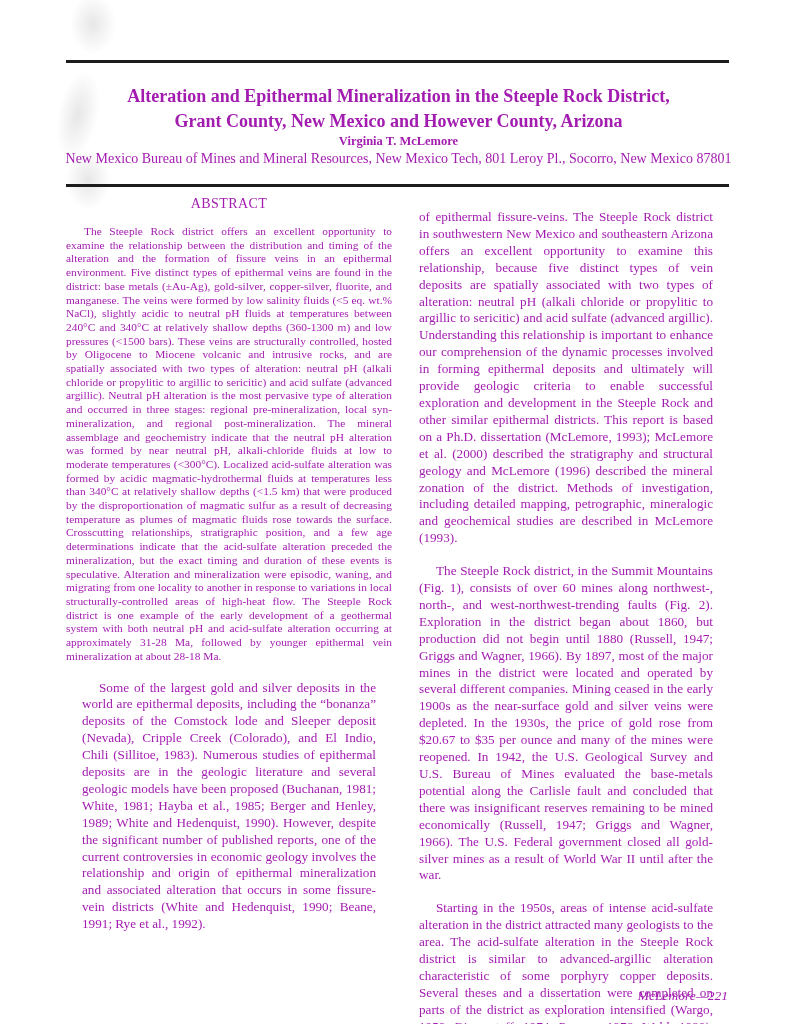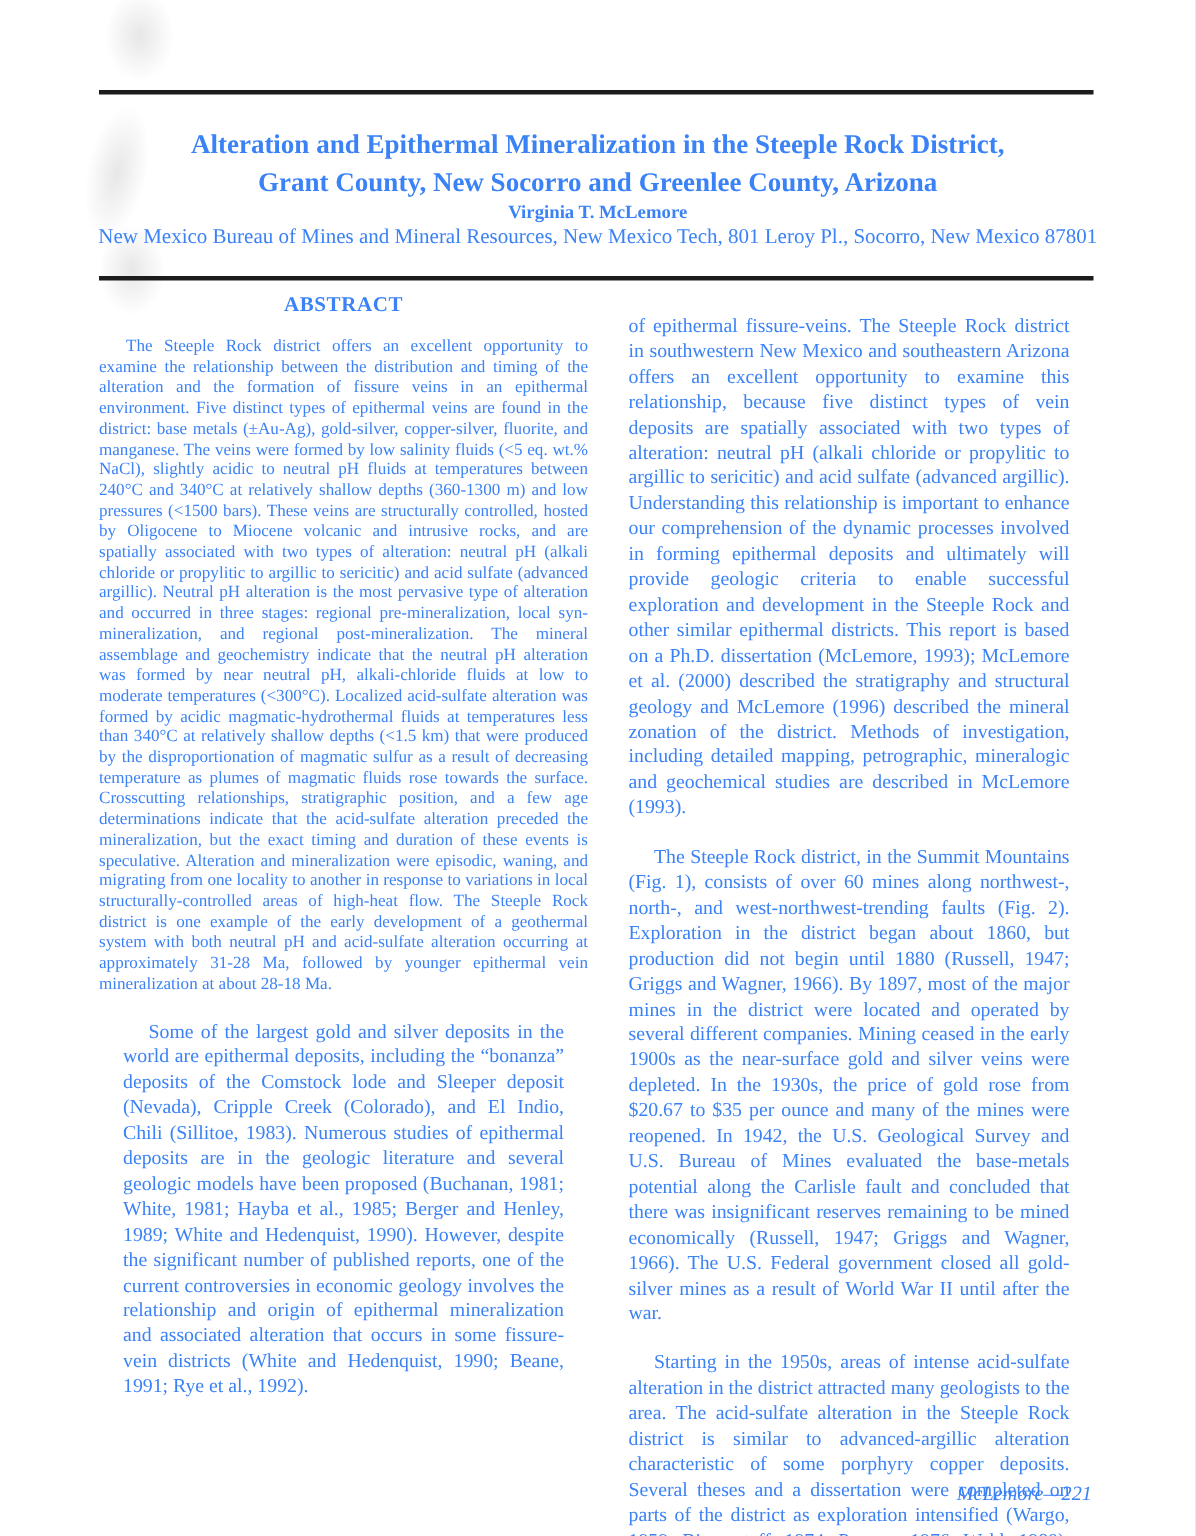--- a/index.html
+++ b/index.html
@@ -8,21 +8,21 @@
     background: #d8d8d8;
   }
   .page {
     position: relative;
     width: 797px;
     height: 1024px;
     margin: 0 auto;
     background: #ffffff;
     overflow: hidden;
     font-family: "Liberation Serif", "DejaVu Serif", serif;
-    color: #3b82f6;
+    color: #a21caf;
   }
   
   .smudge {
     position: absolute;
     background: radial-gradient(closest-side, rgba(120,120,120,0.18), rgba(120,120,120,0));
     pointer-events: none;
   }
   .smudge.s1 { left: 70px;  top: -6px;  width: 46px; height: 60px; }
   .smudge.s2 { left: 58px;  top: 70px;  width: 40px; height: 90px; transform: rotate(12deg); }
   .smudge.s3 { left: 66px;  top: 150px; width: 44px; height: 60px; }
@@ -68,21 +68,21 @@
     display: flex;
     gap: 11px;
   }
   .col {
     width: 326px;
     flex: 0 0 326px;
   }
 
   .sec-heading {
     text-align: center;
-    font-weight: bold;
+    font-weight: normal;
     font-size: 14px;
     letter-spacing: 0.4px;
     line-height: 17px;
     margin: 0;
   }
   .abstract-heading { margin: 2px 0 13px 0; }
   .intro-heading    { margin: 26px 0 15px 0; }
   .location-heading { margin: 21px 0 15px 0; }
 
   .abstract-body {
@@ -116,21 +116,21 @@
 
   <div class="smudge s1"></div>
   <div class="smudge s2"></div>
   <div class="smudge s3"></div>
 
   <div class="rule top"></div>
 
   <div class="header">
     <div class="title">
       <div>Alteration and Epithermal Mineralization in the Steeple Rock District,</div>
-      <div>Grant County, New Socorro and Greenlee County, Arizona</div>
+      <div>Grant County, New Mexico and However County, Arizona</div>
     </div>
     <div class="author">Virginia T. McLemore</div>
     <div class="affiliation">New Mexico Bureau of Mines and Mineral Resources, New Mexico Tech, 801 Leroy Pl., Socorro, New Mexico 87801</div>
   </div>
 
   <div class="rule mid"></div>
 
   <div class="columns">
 
     <div class="col">

